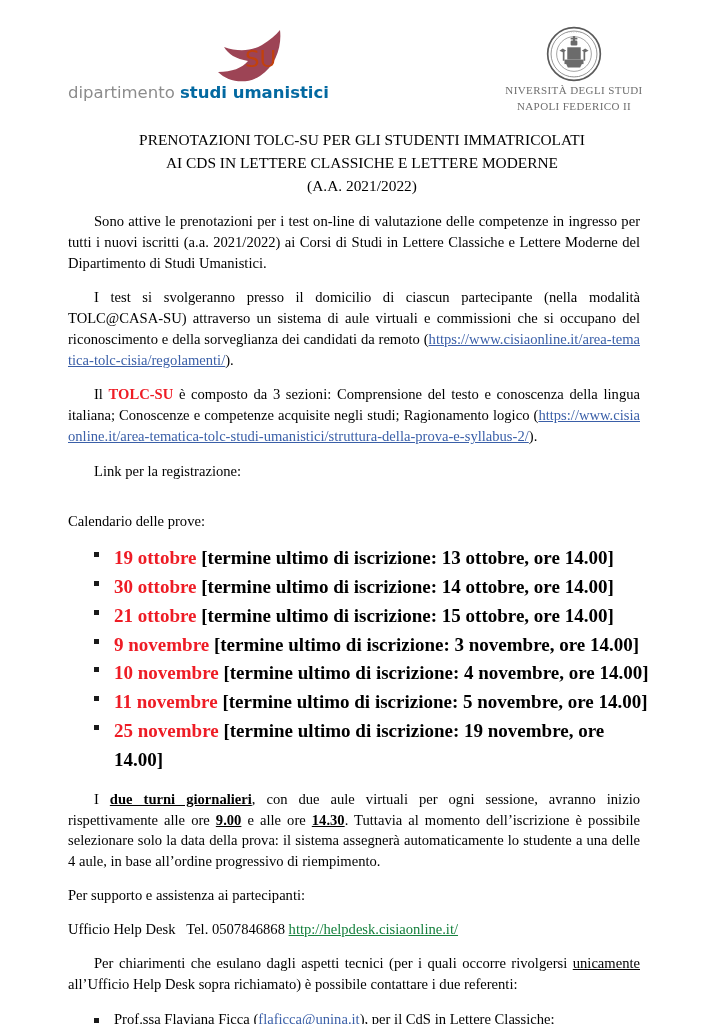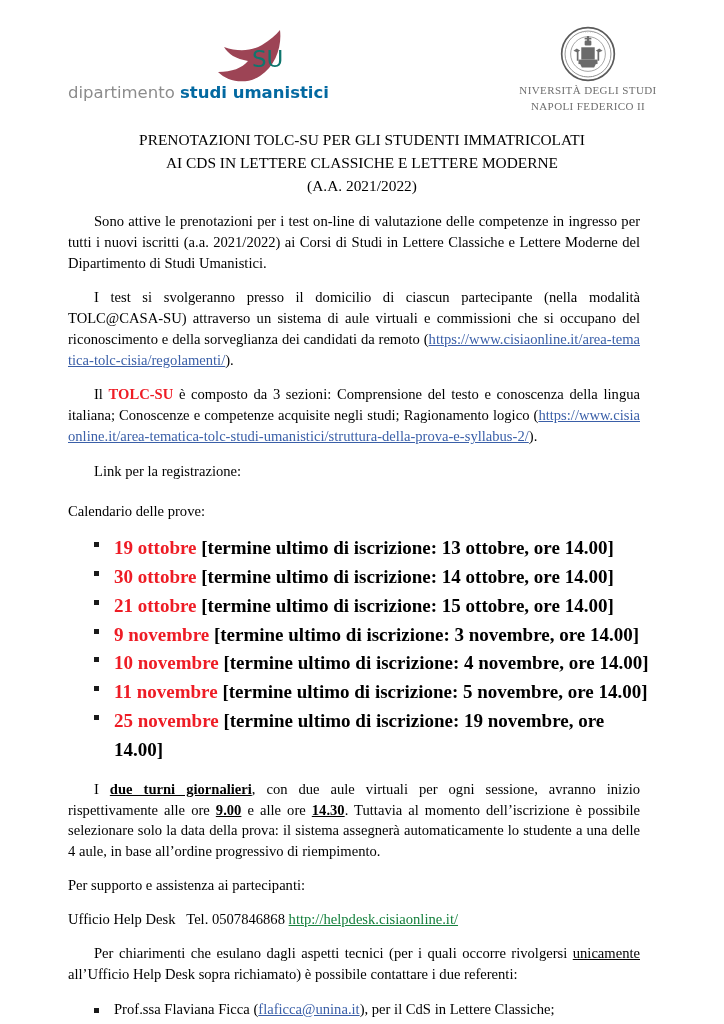--- a/index.html
+++ b/index.html
@@ -44,44 +44,44 @@
   }
   .su-teardrop {
     position: absolute;
     left: 0;
     top: 0;
     width: 70px;
     height: 58px;
   }
   .su-letters {
     position: absolute;
-    left: 36px;
+    left: 29px;
     top: 20px;
     font-family: "DejaVu Sans", sans-serif;
     font-size: 23px;
-    color: #0f766e;
+    color: #c2410c;
     letter-spacing: 0px;
     line-height: 1;
   }
   .su-wordmark {
     position: absolute;
     left: 0px;
     top: 56px;
     width: 250px;
     font-family: "DejaVu Sans", sans-serif;
     font-size: 16.5px;
     line-height: 1.1;
     white-space: nowrap;
   }
   .su-word-light { color: #8c8c8c; font-weight: 400; }
   .su-word-bold  { color: #0369a1; font-weight: 700; }
 
   .logo-unina {
     position: absolute;
-    left: 508px;
+    left: 494px;
     top: 26px;
     width: 160px;
     height: 82px;
     text-align: center;
   }
   .seal {
     width: 56px;
     height: 56px;
     margin: 0 auto;
     display: block;
@@ -131,21 +131,21 @@
   .red-bold { color: #ee1c25; font-weight: 700; }
   .u-bold { font-weight: 700; text-decoration: underline; }
   .u-only { text-decoration: underline; }
 
   p.standalone-link {
     margin: 18px 0 0 0;
     text-indent: 0;
     text-align: left;
   }
   p.label-line {
-    margin: 20px 0 0 0;
+    margin: 30px 0 0 0;
     text-indent: 0;
     text-align: left;
   }
 
   
   ul.sq-list {
     list-style: none;
     margin: 12px 0 0 0;
     padding: 0;
   }

